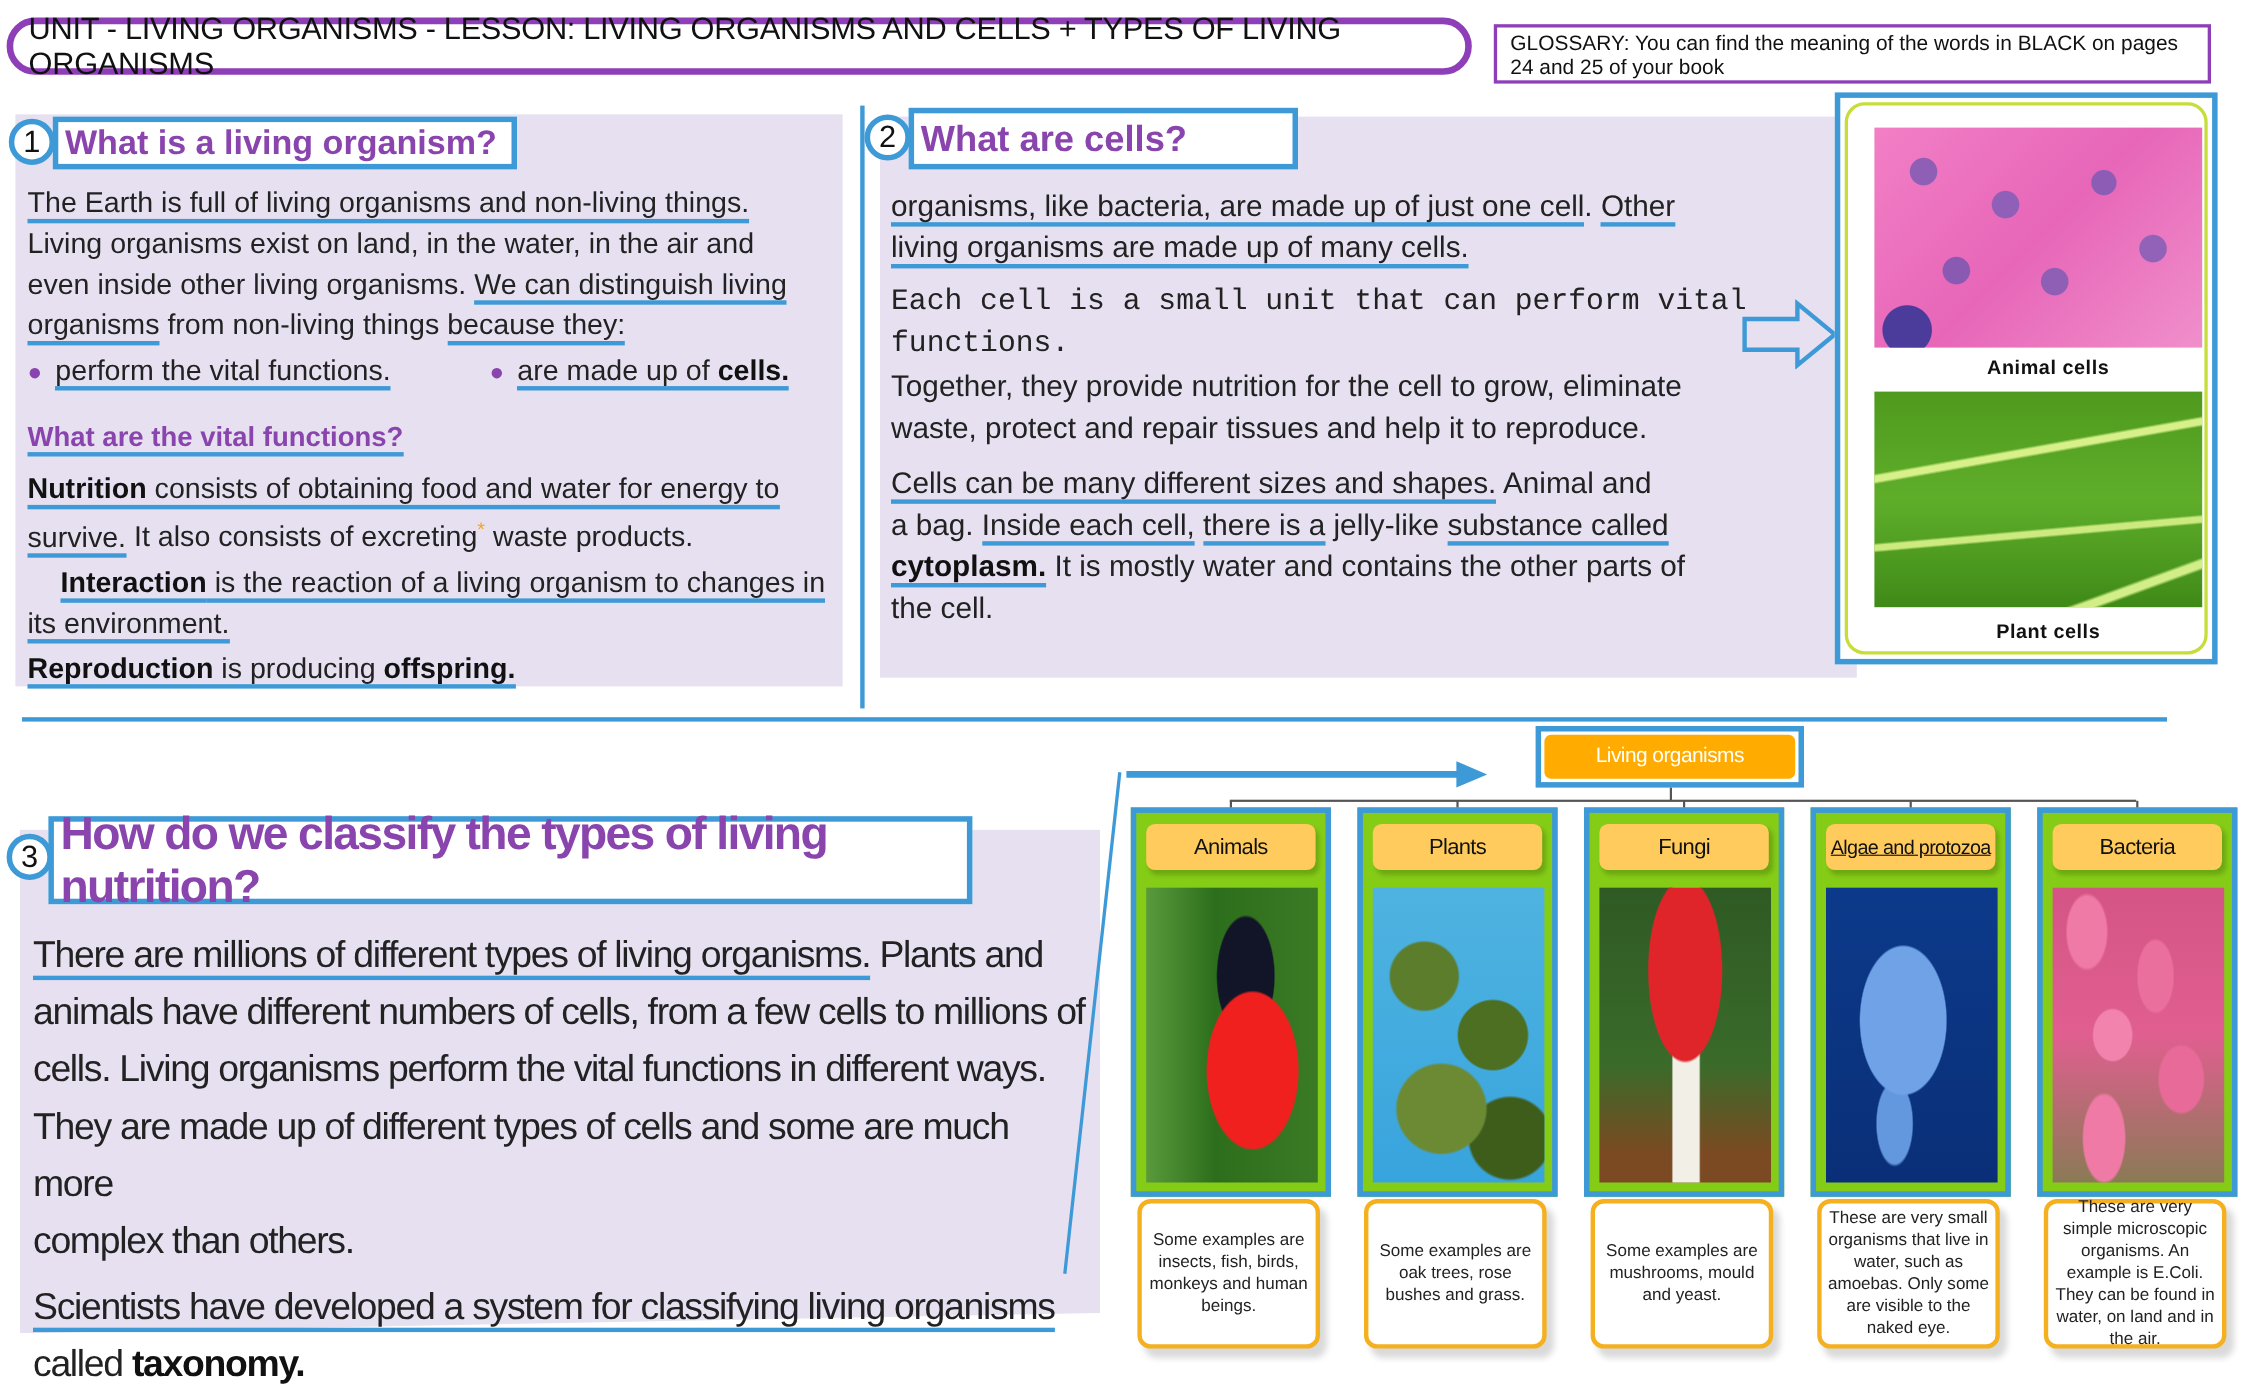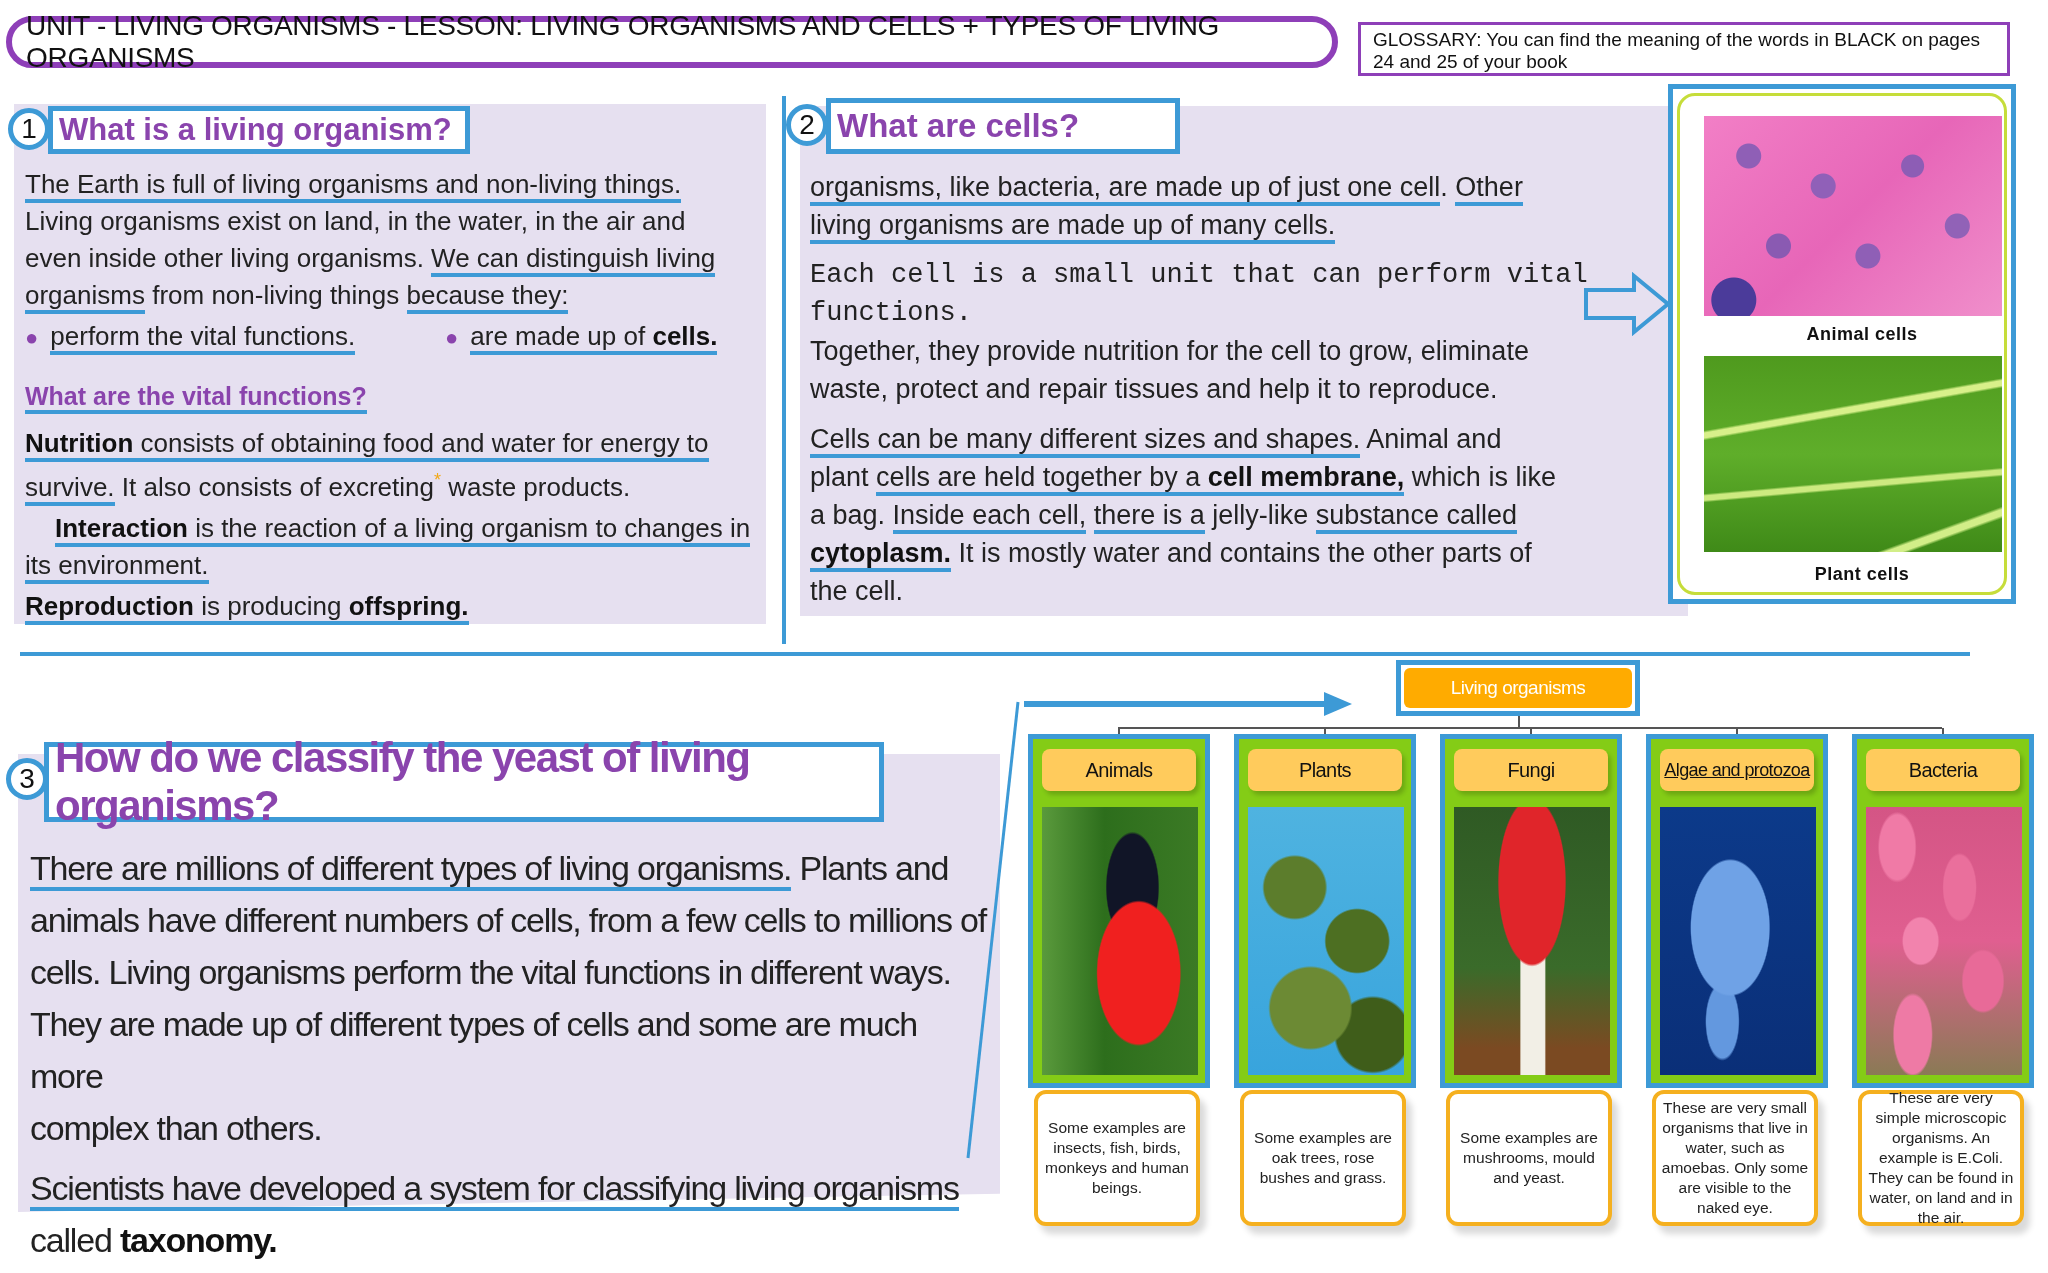--- a/index.html
+++ b/index.html
@@ -193,21 +193,20 @@
   <span>What are cells?</span>
 </div>
 
 <div class="abs body-text" style="left:810px; top:168px; width:860px; font-size:27px; line-height:38px;">
   <div><span class="ul">organisms, like bacteria, are made up of just one cell</span><span>. </span><span class="ul">Other</span></div>
   <div><span class="ul">living organisms are made up of many cells.</span></div>
   <div style="margin-top:12px;font-family:Liberation Mono, monospace;"><span>Each cell is a small unit that can perform vital functions.</span></div>
   <div><span>Together, they provide nutrition for the cell to grow, eliminate</span></div>
   <div><span>waste, protect and repair tissues and help it to reproduce.</span></div>
   <div style="margin-top:12px;"><span class="ul">Cells can be many different sizes and shapes.</span><span> Animal and</span></div>
-  <div><span>plant </span><span class="ul"><span>cells are held together by a </span><span class="b">cell membrane,</span></span><span> which is like</span></div>
   <div><span>a bag. </span><span class="ul">Inside each cell,</span><span> </span><span class="ul">there is a</span><span> jelly-like </span><span class="ul">substance called</span></div>
   <div><span class="b ul">cytoplasm.</span><span> It is mostly water and contains the other parts of</span></div>
   <div><span>the cell.</span></div>
 </div>
 
 <svg class="abs hollow-arrow" width="90" height="64" viewBox="0 0 90 64">
   <polygon points="4,18 52,18 52,4 86,32 52,60 52,46 4,46" fill="none" stroke="#3d9ad6" stroke-width="4"></polygon>
 </svg>
 
 <div class="abs cells-card">
@@ -219,21 +218,21 @@
   </div>
 </div>
 
 <div class="abs hline" style="left:20px; top:652px; width:1950px; height:4px;"></div>
 
 <div class="abs panel" style="left:18px; top:754px; width:982px; height:458px; clip-path: polygon(0 0, 100% 0, 100% 96%, 0 100%);"></div>
 <div class="abs num-circle" style="left:6px; top:758px;">
   <span>3</span>
 </div>
 <div class="abs heading-box" style="left:44px; top:742px; width:840px; height:80px; font-size:42px; letter-spacing:-1.5px;">
-  <span>How do we classify the yeast of living organisms?</span>
+  <span>How do we classify the types of living nutrition?</span>
 </div>
 
 <div class="abs body-text" style="left:30px; top:842px; width:960px; font-size:34px; line-height:52px; letter-spacing:-1.2px;">
   <div><span class="ul">There are millions of different types of living organisms.</span><span> Plants and</span></div>
   <div><span>animals have different numbers of cells, from a few cells to millions of</span></div>
   <div><span>cells. Living organisms perform the vital functions in different ways.</span></div>
   <div><span>They are made up of different types of cells and some are much more</span></div>
   <div><span>complex than others.</span></div>
   <div style="margin-top:8px;"><span class="ul">Scientists have developed a system for classifying living organisms</span></div>
   <div><span>called </span><span class="b">taxonomy.</span></div>

